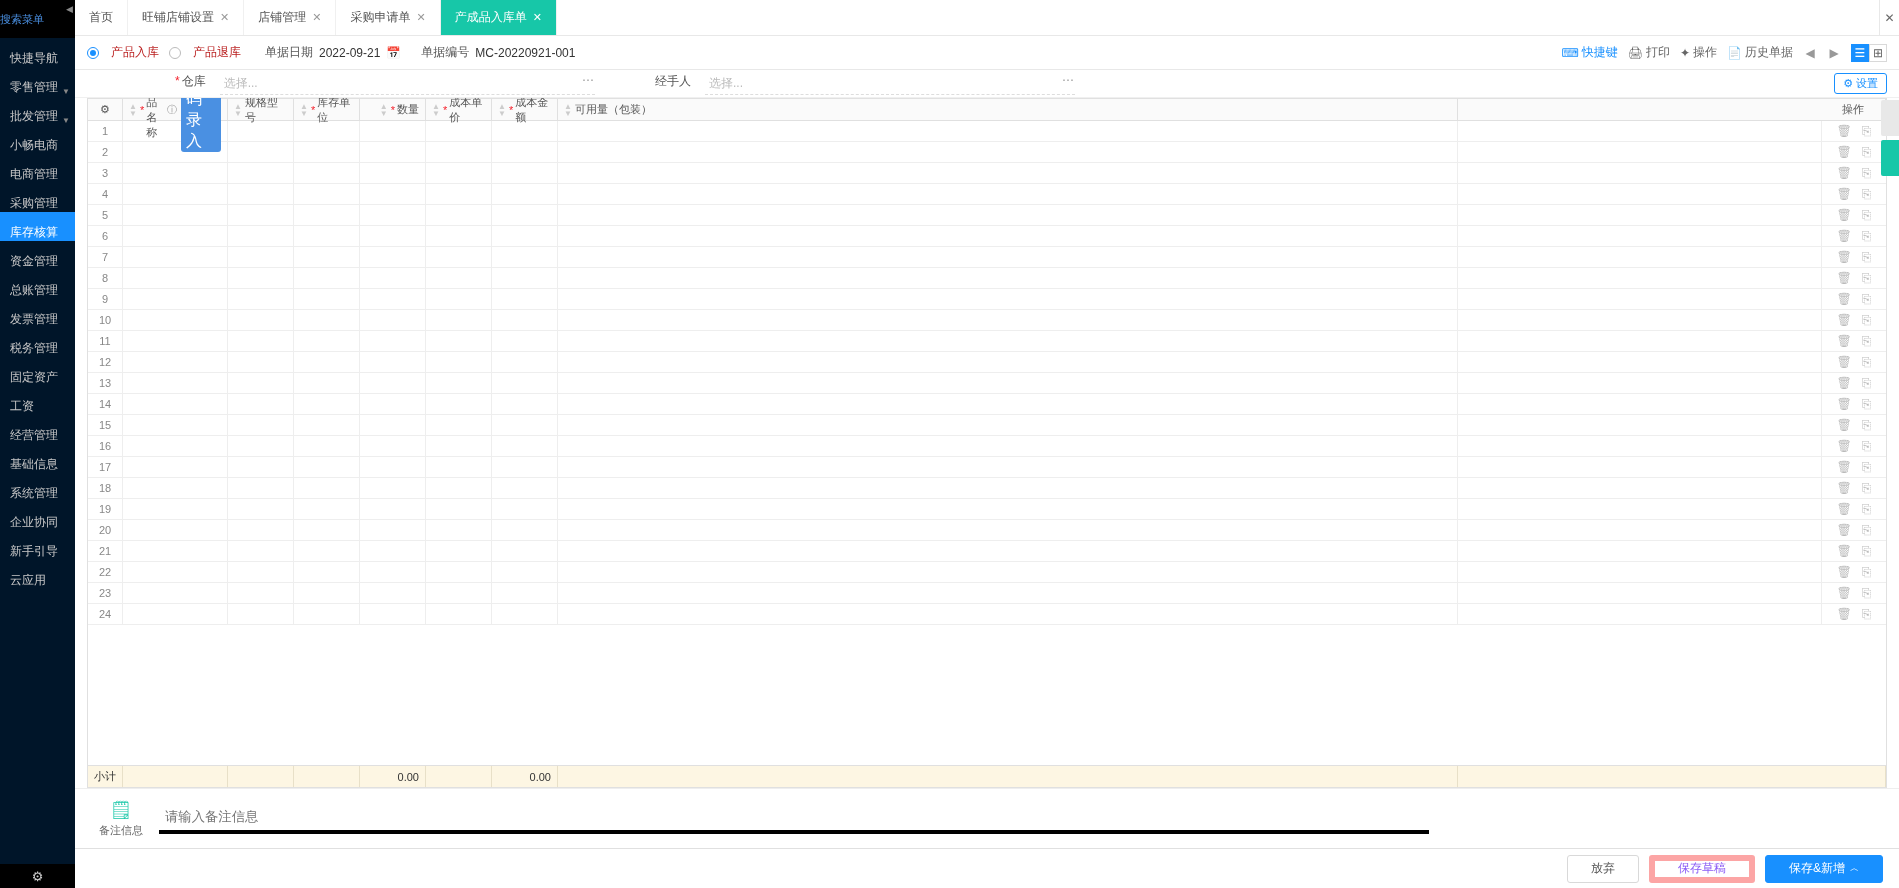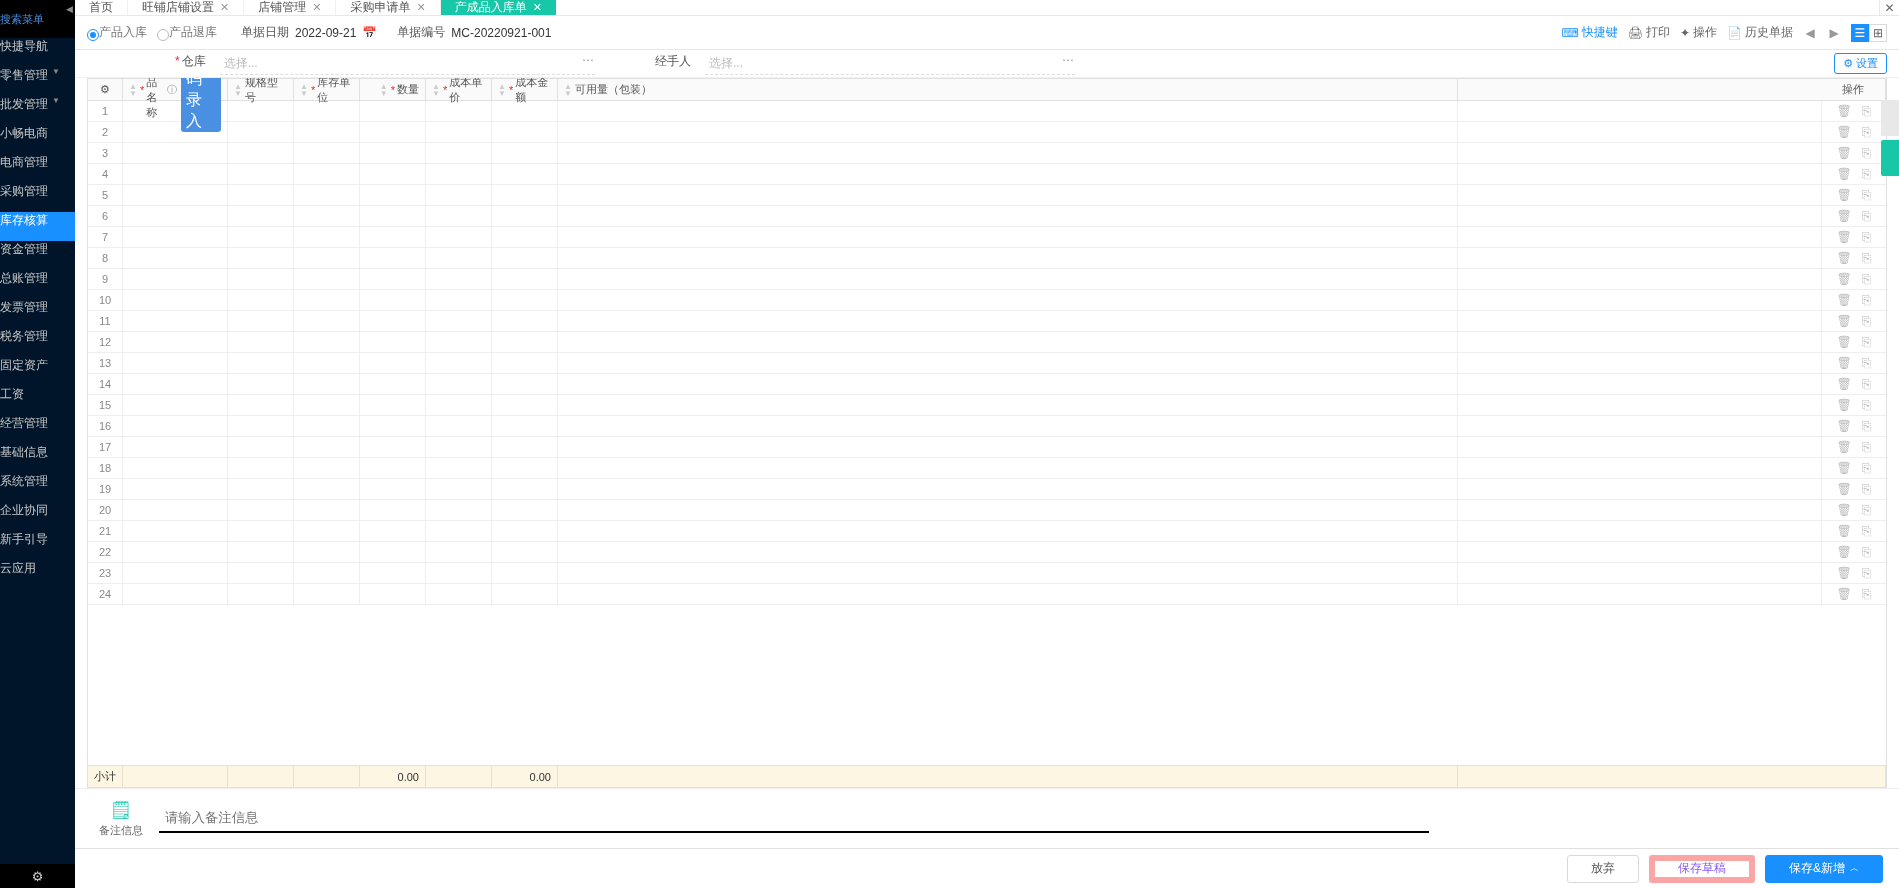--- a/index.html
+++ b/index.html
@@ -1,35 +1,35 @@
 <!DOCTYPE html>
 <html><head>
 <meta charset="utf-8">
 <style>
 *{box-sizing:border-box;margin:0;padding:0;font-family:"Microsoft YaHei","PingFang SC",Arial,sans-serif}
 body{font-size:12px;color:#333;background:#fff;overflow:hidden}
 .app{display:flex;height:100vh;width:100vw}
 .sidebar{width:75px;background:#001529;color:#ccc;display:flex;flex-direction:column;flex-shrink:0}
 .search-menu{height:38px;background:#000000;color:#4a90e2;font-size:11px;display:flex;align-items:center;justify-content:flex-start;position:relative}
 .side-collapse{position:absolute;right:2px;top:4px;color:#888;font-size:9px}
-.side-item{height:29px;display:flex;align-items:flex-start;color:#c8c8c8;font-size:12px;cursor:pointer;position:relative}
+.side-item{height:29px;display:flex;align-items:flex-end;padding-left:10px;color:#c8c8c8;font-size:12px;cursor:pointer;position:relative}
 .side-item.active{background:#1890ff;color:#fff}
 .side-caret{margin-left:4px;font-size:8px;color:#888}
 .side-footer{margin-top:auto;height:24px;display:flex;align-items:center;justify-content:center;background:#000}
 .gear{color:#ccc;font-size:13px}
 .main{flex:1;display:flex;flex-direction:column;min-width:0}
-.tabs{height:16px;display:flex;align-items:stretch;border-bottom:1px solid #e8e8e8;position:relative;font-size:12px}
+.tabs{height:36px;display:flex;align-items:stretch;border-bottom:1px solid #e8e8e8;position:relative;font-size:12px}
 .tab{display:flex;align-items:center;padding:0 14px;color:#555;cursor:pointer;border-right:1px solid #f0f0f0}
 .tab.active{background:#17c7a8;color:#fff}
 .tab .close{margin-left:6px;font-size:11px;color:#999}
 .tab.active .close{color:#fff}
 .tabs-close-all{position:absolute;right:0;top:0;width:20px;height:100%;border-left:1px solid #e8e8e8;display:flex;align-items:center;justify-content:center;color:#666;cursor:pointer}
 .toolbar{height:34px;display:flex;align-items:center;padding:0 12px;border-bottom:1px solid #e8e8e8;background:#fff}
 .radio-group{display:flex;align-items:center;gap:10px;margin-right:24px}
-.radio-opt{display:flex;align-items:flex-end;gap:0;color:#737373}
+.radio-opt{display:flex;align-items:center;gap:12px;color:#b91c1c}
 .radio-circle{width:12px;height:12px;border:1px solid #bbb;border-radius:50%;display:flex;align-items:center;justify-content:center}
 .radio-circle.sel{border-color:#1890ff}
 .radio-dot{width:6px;height:6px;background:#1890ff;border-radius:50%}
 .field-label{color:#555;margin-right:6px}
 .date-val{color:#333;margin-right:6px}
 .date-icon{color:#1890ff;font-size:12px;margin-right:20px}
 .toolbar-right{margin-left:auto;display:flex;align-items:center;gap:10px}
 .ico-link{display:flex;align-items:center;gap:3px;color:#1890ff;cursor:pointer;font-size:12px}
 .ico-link.muted{color:#666}
 .nav-btn{width:14px;height:14px;display:flex;align-items:center;justify-content:center;color:#999;cursor:pointer}
@@ -56,21 +56,21 @@
 .gc.idx{display:flex;align-items:center;justify-content:center;color:#888;font-size:11px}
 .grow .ops{margin-left:auto;width:65px;display:flex;align-items:center;justify-content:center;gap:10px;border-left:1px solid #eee}
 .op-ico{color:#bbb;cursor:pointer;font-size:12px}
 .gfoot{display:flex;height:22px;background:#fdf6e3;border-top:1px solid #e0e0e0;font-size:11px}
 .gf{border-right:1px solid #e8e0c8;display:flex;align-items:center;padding:0 6px;flex-shrink:0}
 .gf.right{justify-content:flex-end}
 .remark-section{display:flex;align-items:center;padding:10px 24px;gap:16px;border-top:1px solid #eee}
 .remark-icon-box{display:flex;flex-direction:column;align-items:center;gap:2px}
 .remark-icon{color:#17c7a8;font-size:18px}
 .remark-label{font-size:11px;color:#666}
-.remark-input{flex:1;border:none;border-bottom:2px solid #000000;padding:6px;color:#b91c1c;max-width:1270px}
+.remark-input{flex:1;border:none;border-bottom:4px solid #000000;padding:6px;color:#b91c1c;max-width:1270px}
 .footer{height:40px;border-top:1px solid #e0e0e0;display:flex;align-items:center;justify-content:flex-end;padding:0 16px;gap:10px;background:#fff}
 .btn{height:28px;padding:0 23px;border-radius:3px;cursor:pointer;display:flex;align-items:center;font-size:12px}
 .btn-default{border:1px solid #d9d9d9;background:#fff;color:#555}
 .btn-outline{border:6px solid #fca5a5;background:#fff;color:#8b5cf6}
 .btn-primary{border:1px solid #1890ff;background:#1890ff;color:#fff}
 .btn-caret{margin-left:5px;font-size:9px}
 .right-rail{position:absolute;right:0;top:100px;width:10px}
 .rail-tab{width:18px;height:36px;background:#e8e8e8;margin-bottom:4px;border-radius:2px 0 0 2px;margin-left:-8px}
 .rail-tab.green{background:#17c7a8}
 .w-idx{width:35px}.w-name{width:105px}.w-spec{width:66px}.w-unit{width:66px}

